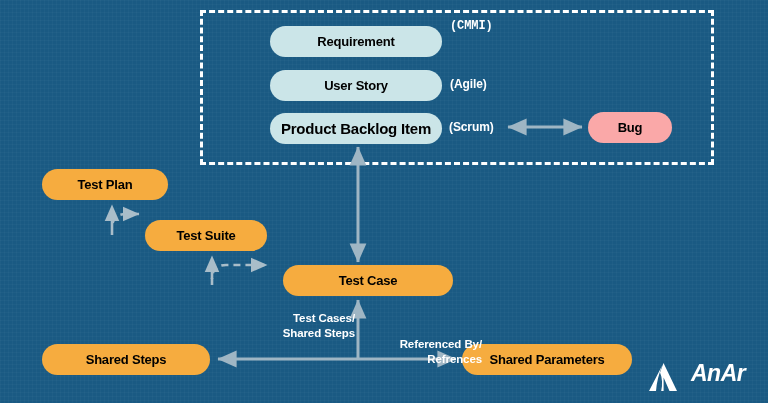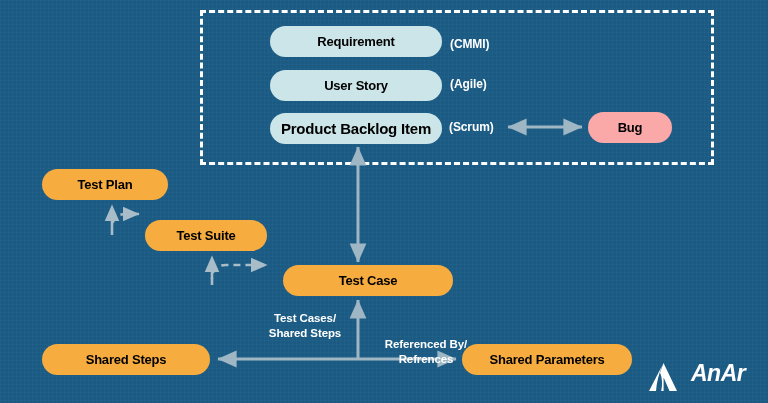--- a/index.html
+++ b/index.html
@@ -43,21 +43,21 @@
   .node.orange { background: #f6ac3f; }
   .node.lightblue { background: #cbe5e8; }
   .node.pink { background: #faa8a8; }
 
   .edge-label {
     position: absolute;
     color: #ffffff;
     font-weight: bold;
     font-size: 11.5px;
     line-height: 15px;
-    text-align: center;
+    text-align: right;
     white-space: pre-line;
     letter-spacing: -0.1px;
   }
   .side-label {
     position: absolute;
     color: #ffffff;
     font-weight: bold;
     font-size: 12px;
     white-space: nowrap;
     letter-spacing: -0.1px;
@@ -127,21 +127,21 @@
 
     
     <g>
       <line x1="358" y1="359" x2="358" y2="300" stroke="#9fb6c4" stroke-width="3" marker-end="url(#ah-end)"></line>
       <line x1="358" y1="359" x2="218" y2="359" stroke="#9fb6c4" stroke-width="3" marker-end="url(#ah-end)"></line>
       <line x1="358" y1="359" x2="456" y2="359" stroke="#9fb6c4" stroke-width="3" marker-end="url(#ah-end)"></line>
     </g>
   </svg>
 
   <div class="node lightblue" style="left:270px; top:26px; width:172px; height:31px; font-size:13px;">Requirement</div>
-  <div class="side-label" style="left:450px; top:37px;">(CMMI)</div>
+  <div class="side-label" style="left:450px; top:19px;font-family:Liberation Mono, monospace;">(CMMI)</div>
 
   <div class="node lightblue" style="left:270px; top:70px; width:172px; height:31px; font-size:13px;">User Story</div>
   <div class="side-label" style="left:450px; top:77px;">(Agile)</div>
 
   <div class="node lightblue" style="left:270px; top:113px; width:172px; height:31px; font-size:15px;">Product Backlog Item</div>
   <div class="side-label" style="left:449px; top:120px;">(Scrum)</div>
 
   <div class="node pink" style="left:588px; top:112px; width:84px; height:31px; font-size:13px;">Bug</div>
 
   <div class="node orange" style="left:42px; top:169px; width:126px; height:31px; font-size:13px;">Test Plan</div>

